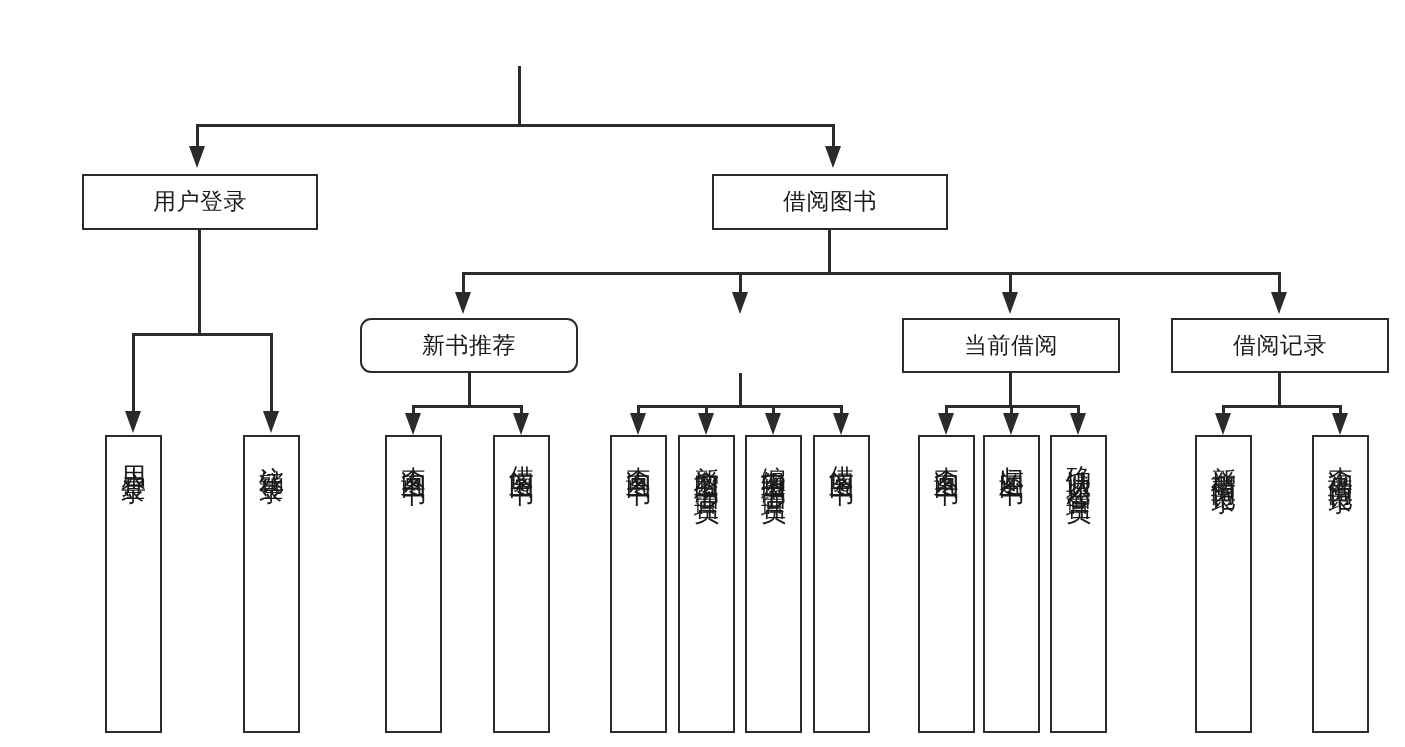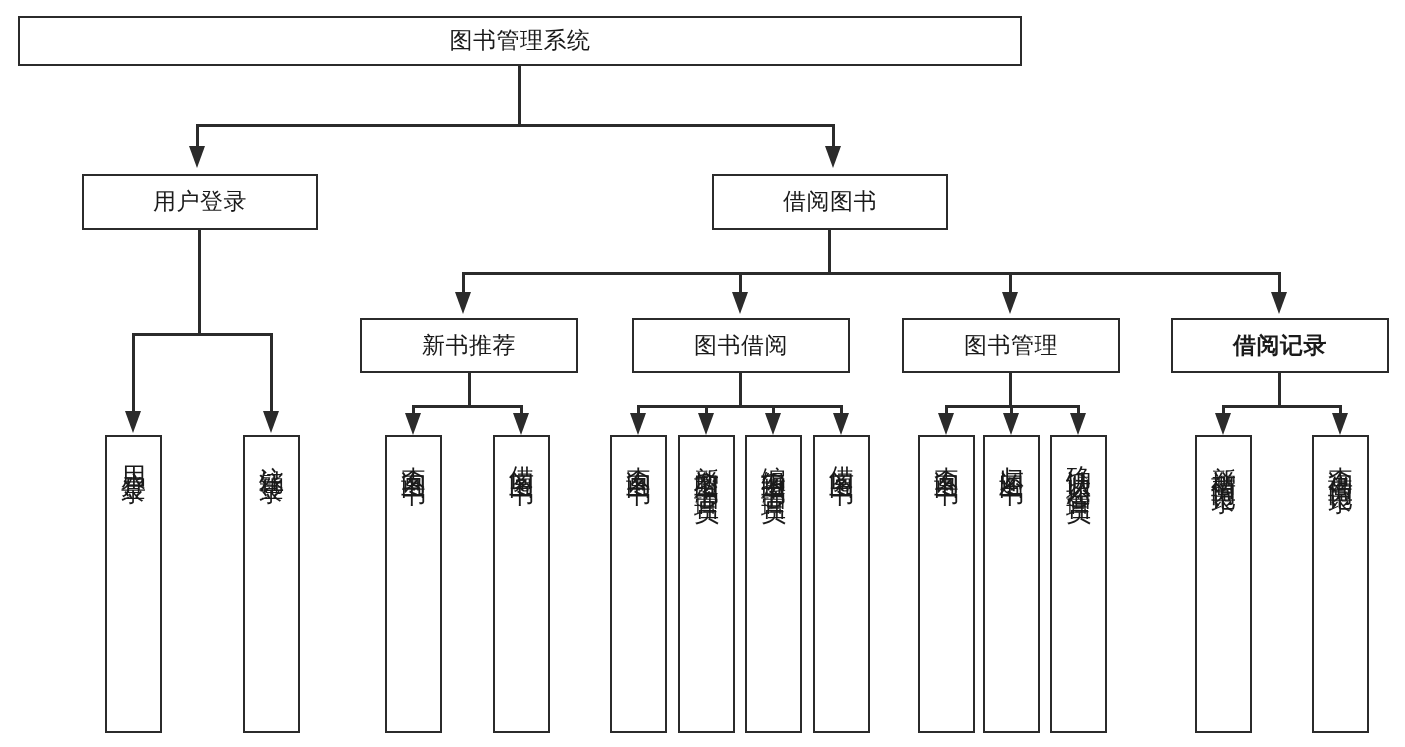--- a/index.html
+++ b/index.html
@@ -79,23 +79,20 @@
     letter-spacing: 0.5px;
     white-space: nowrap;
     z-index: 5;
   }
 </style>
 </head>
 <body>
 
 <div id="canvas">
 
-  <div class="node horiz" style="left:18px; top:16px; width:1004px; height:50px;">
-    <span class="label">图书管理系统</span>
-  </div>
 
   <div class="ln v" style="left:518px; top:66px; height:60px;"></div>
 
   <div class="ln h" style="left:196px; top:124px; width:639px;"></div>
 
   <div class="ln v" style="left:196px; top:124px; height:24px;"></div>
   <div class="arrow" style="left:189px; top:146px;"></div>
   <div class="ln v" style="left:832px; top:124px; height:24px;"></div>
   <div class="arrow" style="left:825px; top:146px;"></div>
 
@@ -117,30 +114,27 @@
   <div class="ln h" style="left:462px; top:272px; width:819px;"></div>
   <div class="ln v" style="left:462px; top:272px; height:22px;"></div>
   <div class="arrow" style="left:455px; top:292px;"></div>
   <div class="ln v" style="left:739px; top:272px; height:22px;"></div>
   <div class="arrow" style="left:732px; top:292px;"></div>
   <div class="ln v" style="left:1009px; top:272px; height:22px;"></div>
   <div class="arrow" style="left:1002px; top:292px;"></div>
   <div class="ln v" style="left:1278px; top:272px; height:22px;"></div>
   <div class="arrow" style="left:1271px; top:292px;"></div>
 
-  <div class="node horiz" style="left:360px; top:318px; width:218px; height:55px;">
+  <div class="node horiz" style="left:360px; top:318px; width:218px; height:55px;border-radius:11px;">
     <span class="label">新书推荐</span>
   </div>
-  <div class="node horiz" style="left:632px; top:318px; width:218px; height:55px;">
-    <span class="label">图书借阅</span>
-  </div>
   <div class="node horiz" style="left:902px; top:318px; width:218px; height:55px;">
-    <span class="label">图书管理</span>
-  </div>
-  <div class="node horiz" style="left:1171px; top:318px; width:218px; height:55px;font-weight:bold;">
+    <span class="label">当前借阅</span>
+  </div>
+  <div class="node horiz" style="left:1171px; top:318px; width:218px; height:55px;">
     <span class="label">借阅记录</span>
   </div>
 
   <div class="ln v" style="left:468px; top:373px; height:34px;"></div>
   <div class="ln h" style="left:412px; top:405px; width:111px;"></div>
   <div class="ln v" style="left:412px; top:405px; height:12px;"></div>
   <div class="arrow" style="left:405px; top:413px;"></div>
   <div class="ln v" style="left:520px; top:405px; height:12px;"></div>
   <div class="arrow" style="left:513px; top:413px;"></div>
 

